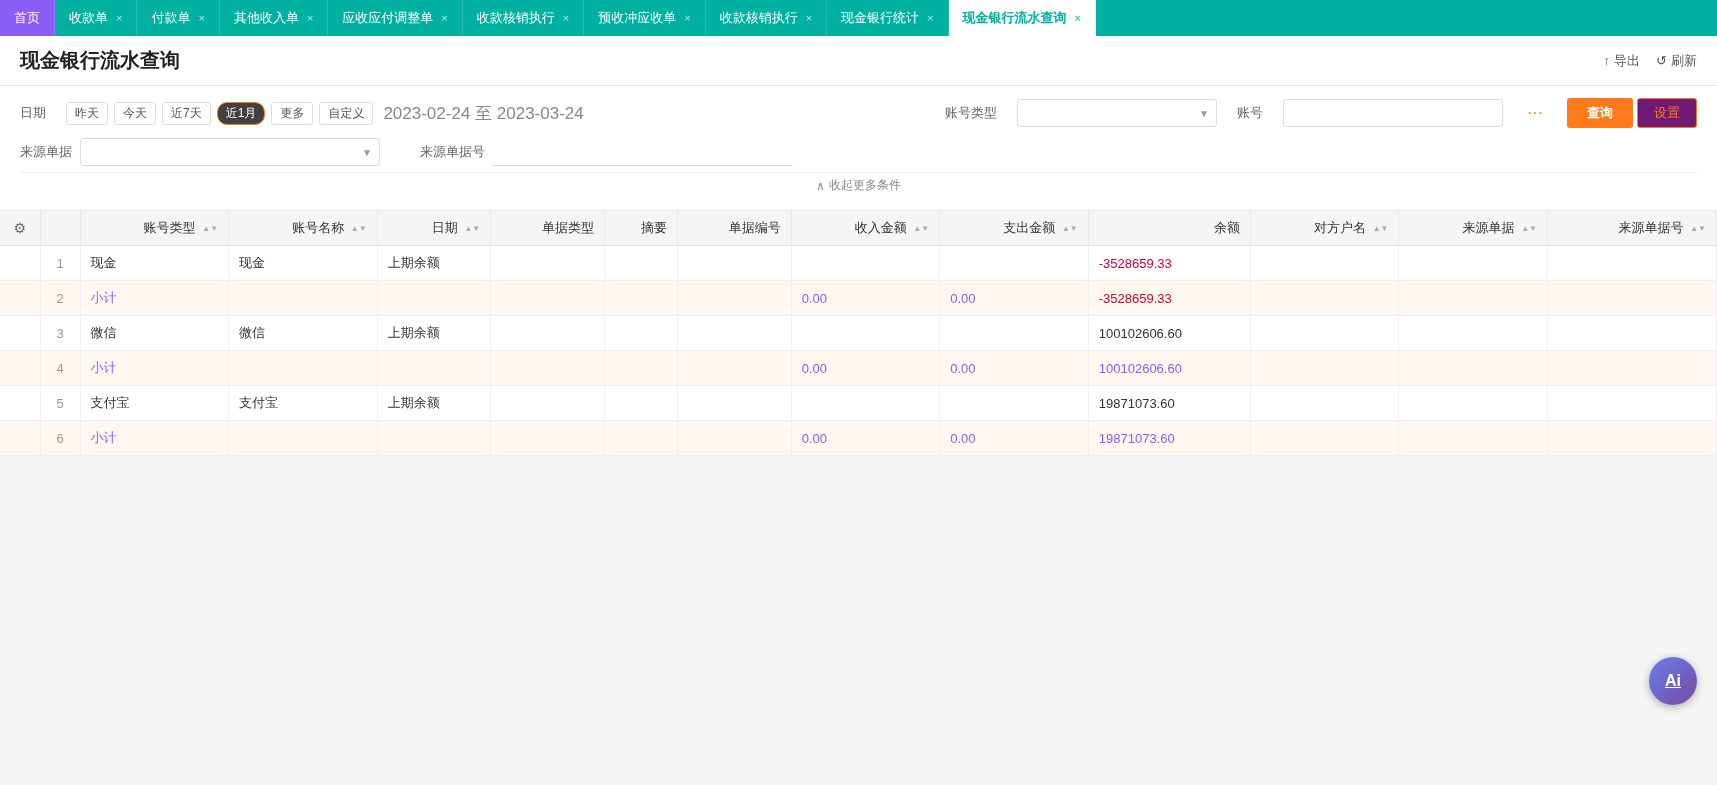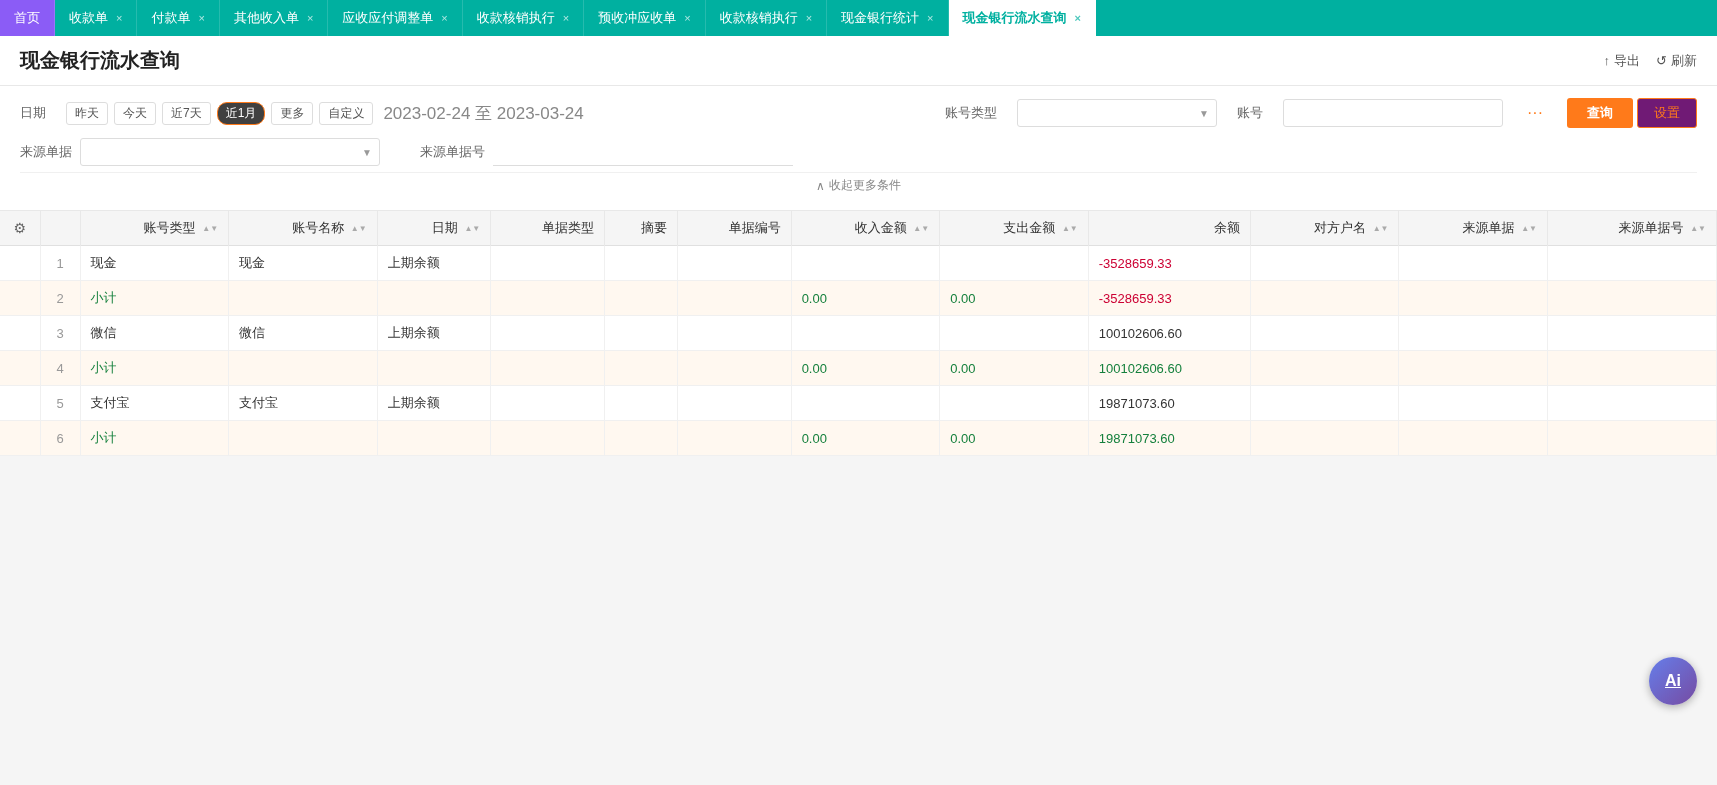--- a/index.html
+++ b/index.html
@@ -249,21 +249,21 @@
     }
     .data-table tbody td {
       padding: 8px 10px;
       border-right: 1px solid #f0f0f0;
       white-space: nowrap;
     }
     .row-subtotal {
       background: #fff8f0 !important;
     }
     .row-subtotal td {
-      color: #15803d;
+      color: #8b5cf6;
     }
     .gear-icon {
       font-size: 14px;
       color: #666;
       cursor: pointer;
     }
     .row-num {
       color: #999;
       text-align: center;
     }

